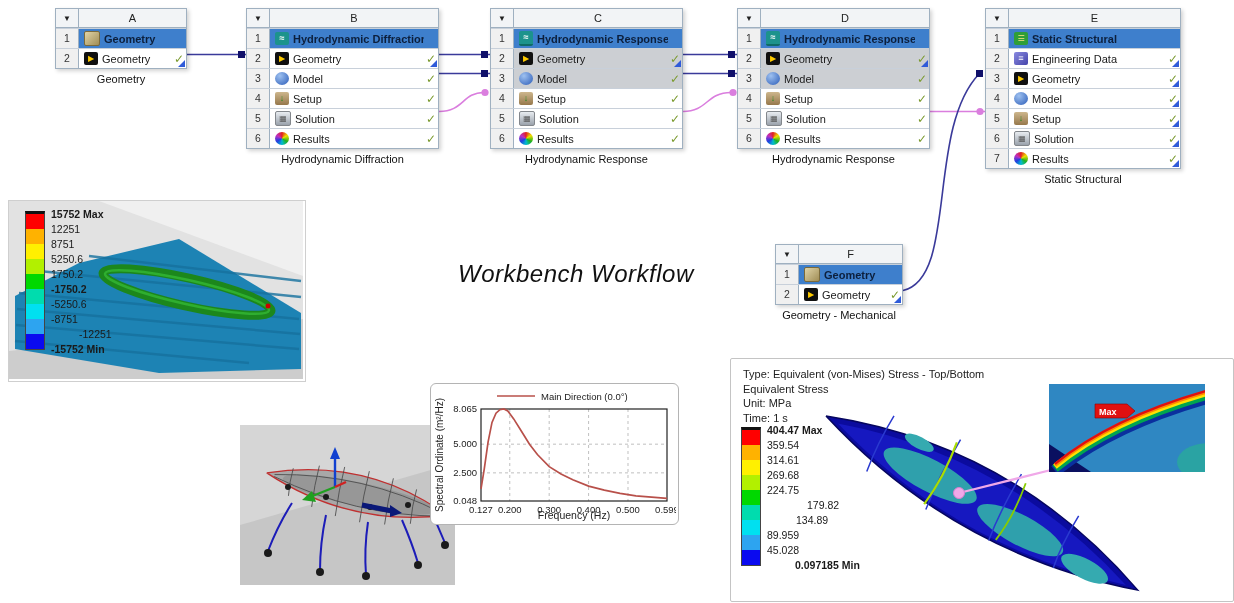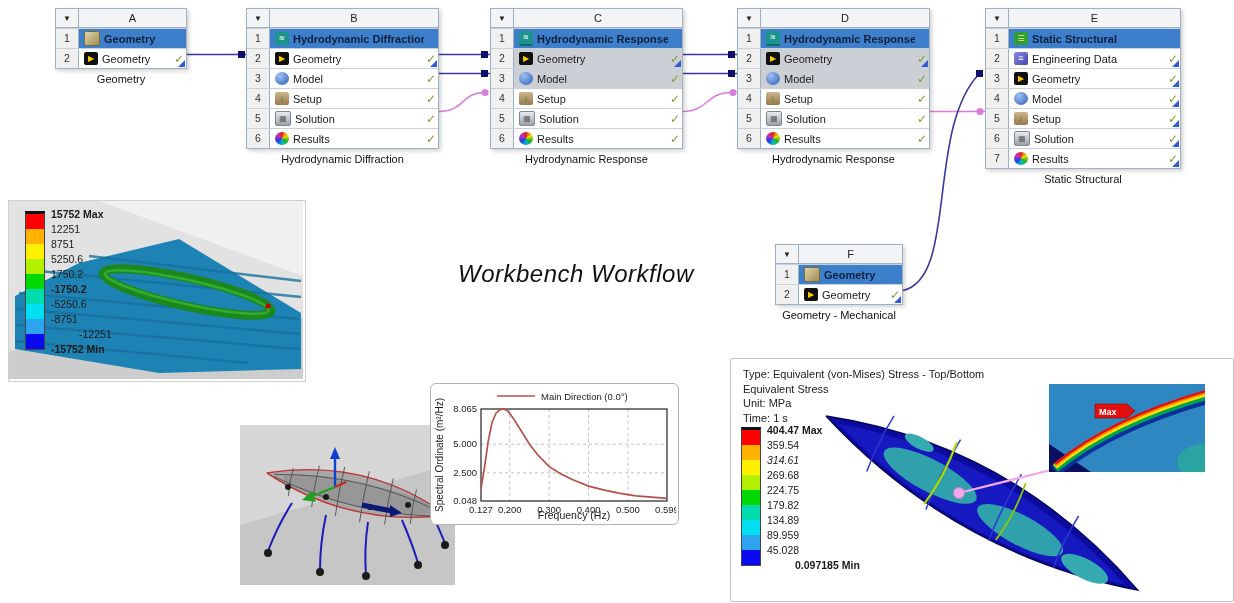--- a/index.html
+++ b/index.html
@@ -509,25 +509,25 @@
           <div class="band" style="background: rgb(255, 240, 0);"></div>
           <div class="band" style="background: rgb(178, 240, 0);"></div>
           <div class="band" style="background: rgb(0, 216, 0);"></div>
           <div class="band" style="background: rgb(0, 220, 174);"></div>
           <div class="band" style="background: rgb(0, 224, 240);"></div>
           <div class="band" style="background: rgb(45, 164, 240);"></div>
           <div class="band" style="background: rgb(10, 10, 240);"></div>
         </div>
         <div class="lab b" style="top: -3px;">404.47 Max</div>
         <div class="lab" style="top: 12px;">359.54</div>
-        <div class="lab" style="top: 27px; font-style: italic;">314.61</div>
+        <div class="lab" style="top: 27px;">314.61</div>
         <div class="lab" style="top: 42px;">269.68</div>
         <div class="lab" style="top: 57px;">224.75</div>
-        <div class="lab" style="top: 72px;">179.82</div>
-        <div class="lab" style="top: 87px;">134.89</div>
+        <div class="lab" style="top: 72px; margin-left: 40px;">179.82</div>
+        <div class="lab" style="top: 87px; margin-left: 29px;">134.89</div>
         <div class="lab" style="top: 102px;">89.959</div>
         <div class="lab" style="top: 117px;">45.028</div>
         <div class="lab b" style="top: 132px; margin-left: 28px;">0.097185 Min</div>
       </div>
     <div class="inset">
       <svg width="186" height="88" viewBox="0 0 186 88">
         <rect width="186" height="88" fill="#2f87c2"></rect>
         <ellipse cx="160" cy="78" rx="32" ry="19" fill="#2aa3a3"></ellipse>
         <ellipse cx="180" cy="4" rx="18" ry="10" fill="#2aa3a3"></ellipse>
         <polygon points="0,60 42,88 0,88" fill="#0a1060"></polygon>

